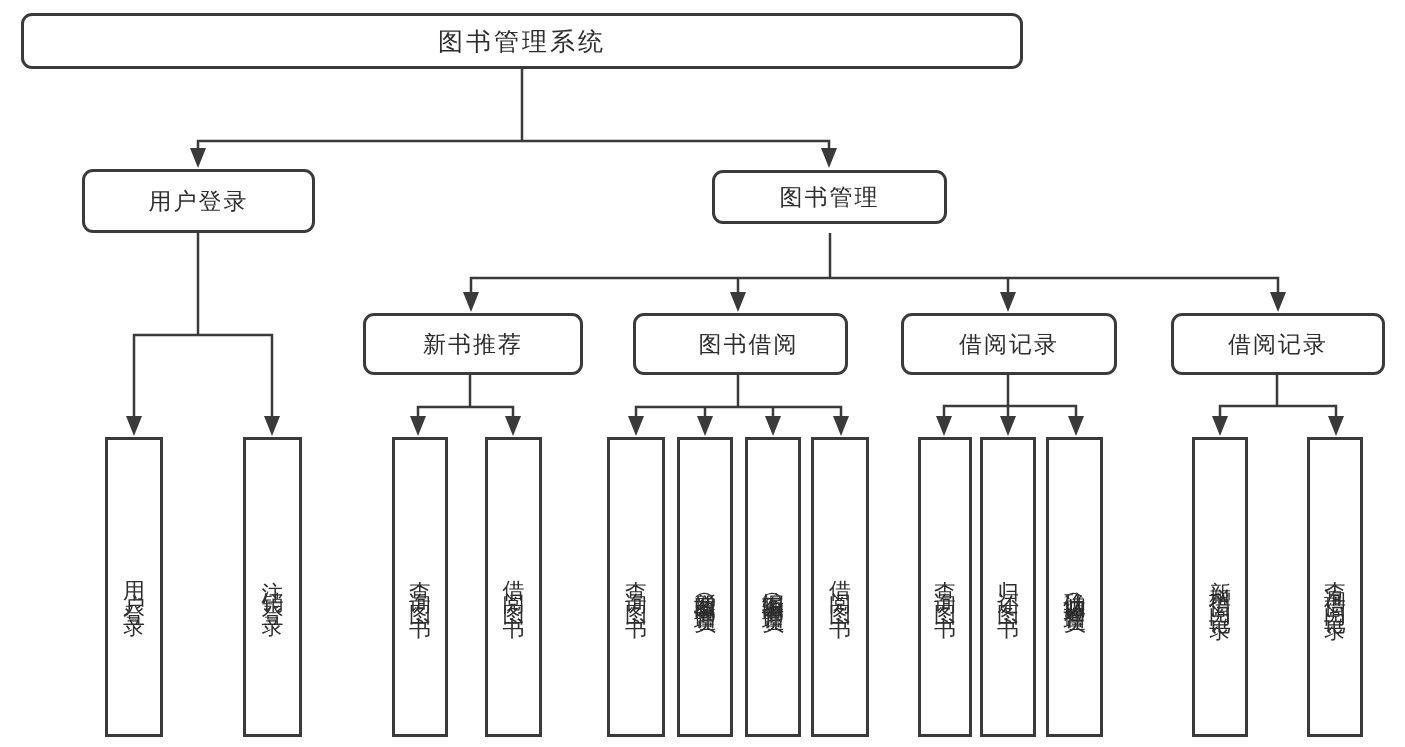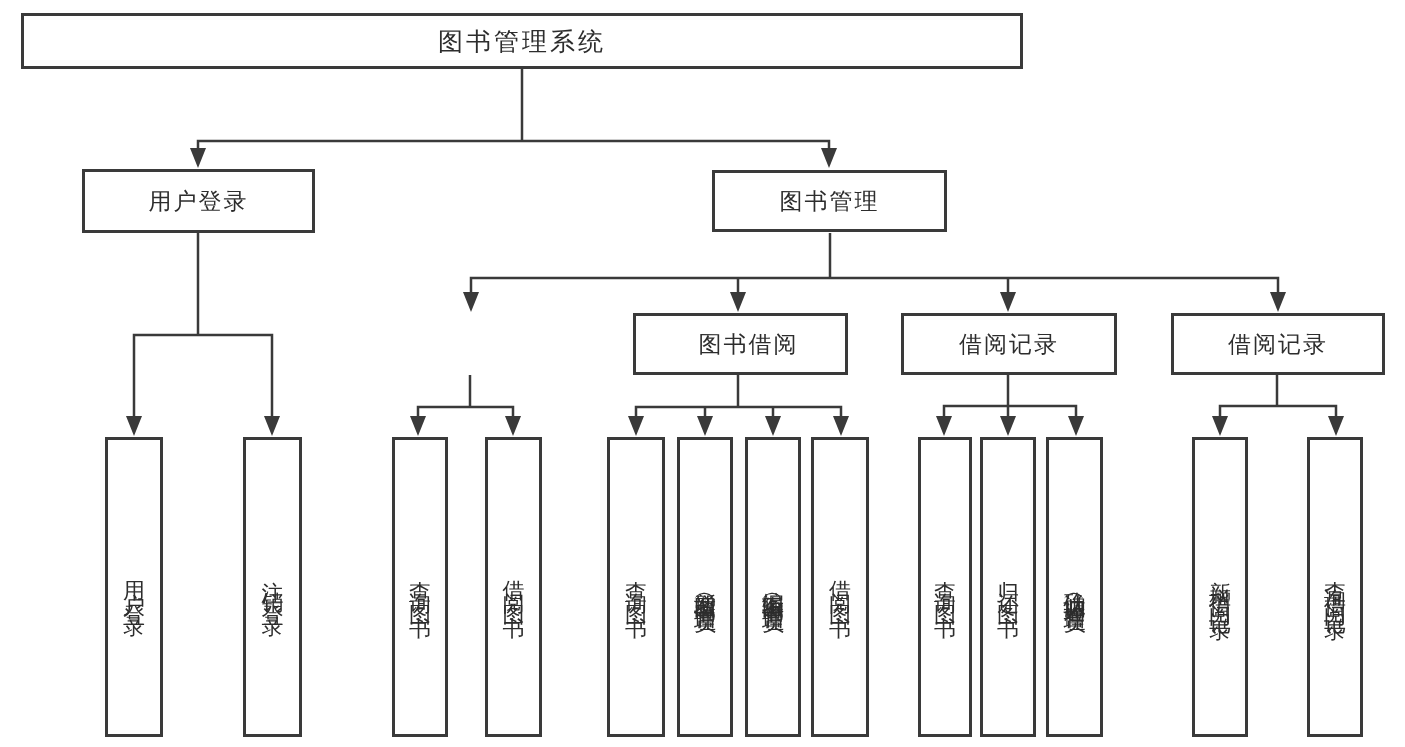--- a/index.html
+++ b/index.html
@@ -5,21 +5,21 @@
   html,body{margin:0;padding:0;background:#ffffff;}
   .canvas{
     position:relative;width:1405px;height:747px;background:#ffffff;overflow:hidden;
     font-family:"Liberation Sans","DejaVu Sans",sans-serif;
   }
   svg.connectors{position:absolute;left:0;top:0;width:1405px;height:747px;z-index:1;}
   .node{
     position:absolute;box-sizing:border-box;border:3px solid #3a3a3a;background:#ffffff;
     display:flex;align-items:center;justify-content:center;color:#2d2d2d;z-index:2;
   }
-  .node-h{font-size:23px;letter-spacing:2px;white-space:nowrap;}
+  .node-h{font-size:23px;letter-spacing:2px;white-space:nowrap;border-radius:11px;}
   .node-root{font-size:25px;letter-spacing:3px;}
   .node-v{
     writing-mode:vertical-rl;text-orientation:mixed;
     font-size:22px;overflow:hidden;
   }
   .ls4{letter-spacing:12px;}
   .ls6{letter-spacing:8px;}
   .ls9{letter-spacing:3px;}
   .watermark{
     position:absolute;right:2px;bottom:6px;z-index:5;
@@ -72,22 +72,23 @@
         <polygon points="1000,416 1016,416 1008,436"></polygon>
         <polygon points="1068,416 1084,416 1076,436"></polygon>
         <polygon points="1212,416 1228,416 1220,436"></polygon>
         <polygon points="1328,416 1344,416 1336,436"></polygon>
       </g>
   </svg>
 
   <div class="node node-h node-root" style="left:21px;top:13px;width:1002px;height:56px;">图书管理系统</div>
 
   <div class="node node-h" style="left:82px;top:169px;width:233px;height:64px;">用户登录</div>
-  <div class="node node-h" style="left:712px;top:170px;width:235px;height:62px;">图书管理</div>
+  <div class="node node-h" style="left:712px;top:170px;width:235px;height:54px;">图书管理</div>
 
+  <div class="node node-h" style="left:363px;top:313px;width:220px;height:62px;">新书推荐</div>
   <div class="node node-h" style="left:633px;top:313px;width:215px;height:62px;padding-left:16px;">图书借阅</div>
   <div class="node node-h" style="left:901px;top:313px;width:216px;height:62px;">借阅记录</div>
   <div class="node node-h" style="left:1171px;top:313px;width:214px;height:62px;">借阅记录</div>
 
   <div class="node node-v ls4" style="left:105px;top:437px;width:58px;height:300px;">用户登录</div>
   <div class="node node-v ls4" style="left:243px;top:437px;width:59px;height:300px;">注销登录</div>
 
   <div class="node node-v ls4" style="left:392px;top:437px;width:56px;height:300px;">查询图书</div>
   <div class="node node-v ls4" style="left:485px;top:437px;width:57px;height:300px;">借阅图书</div>
 

